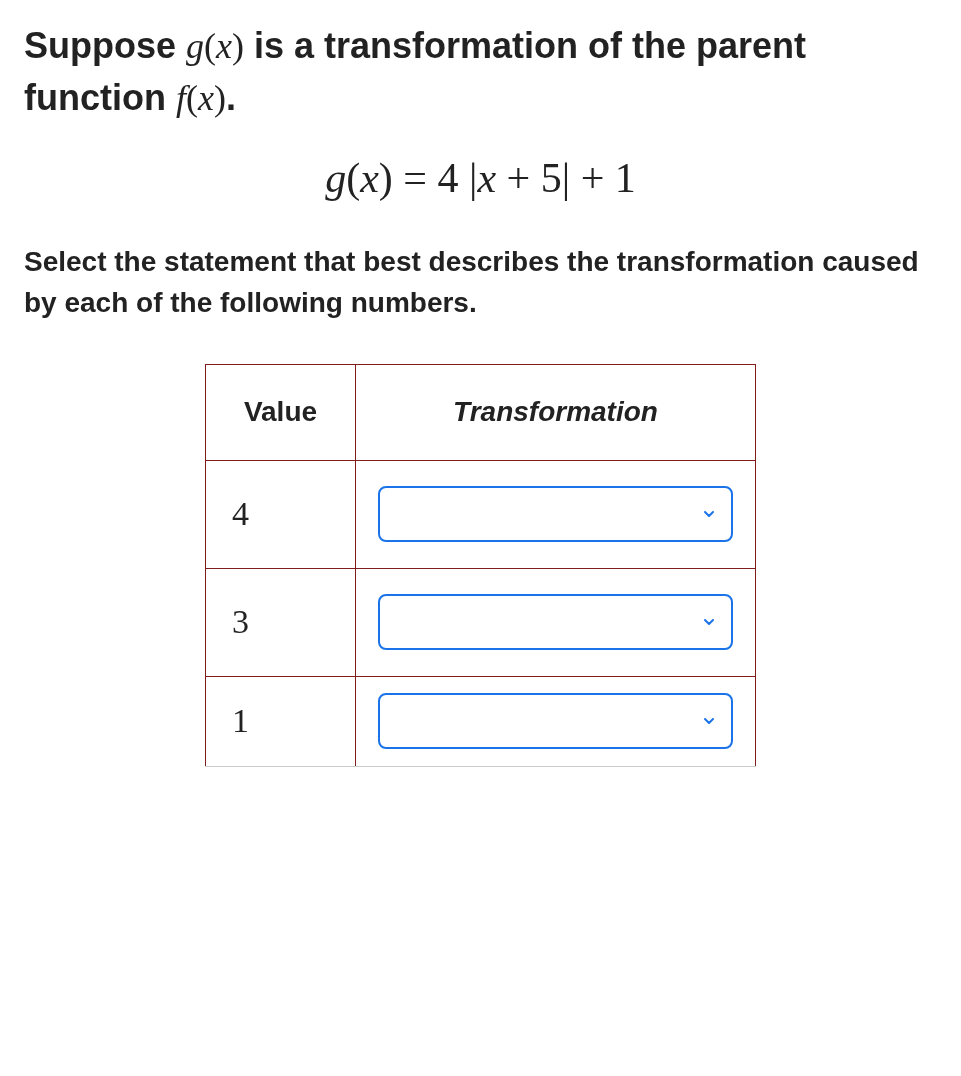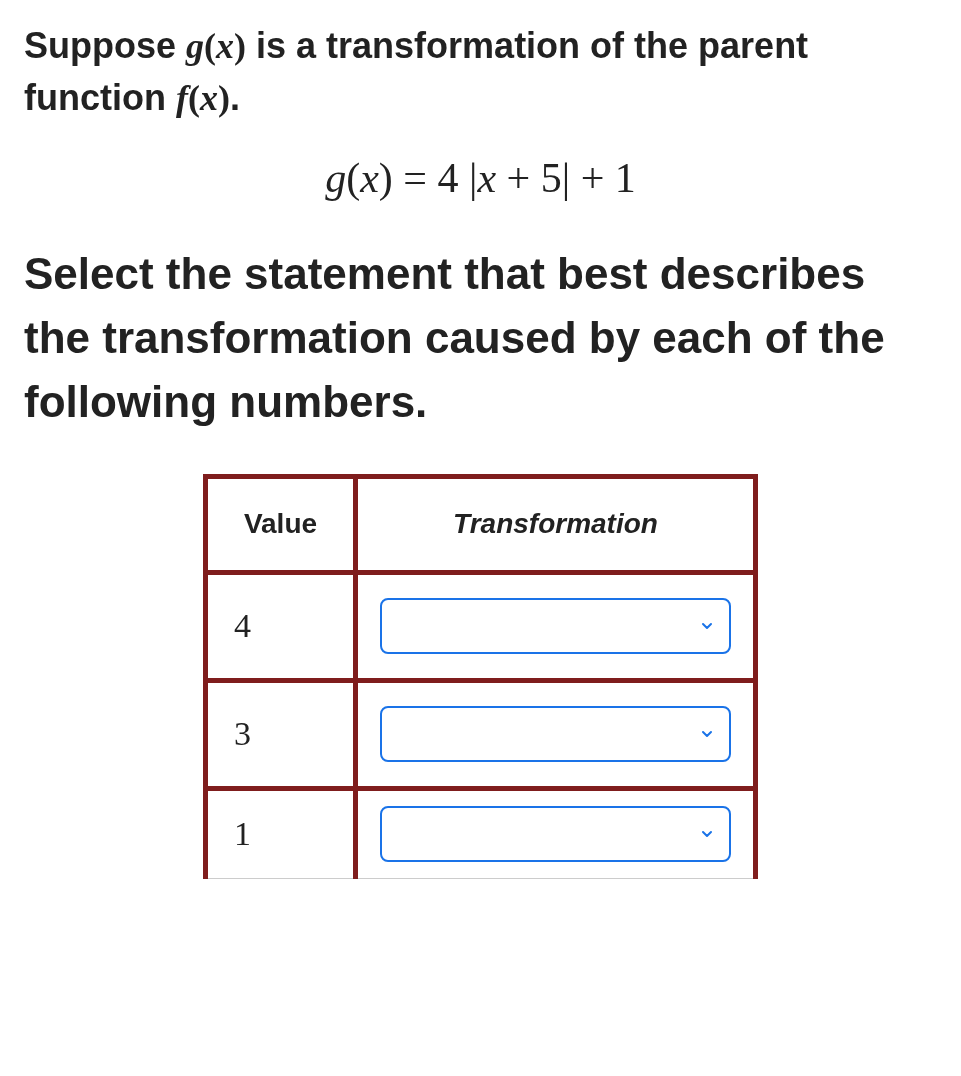--- a/index.html
+++ b/index.html
@@ -13,48 +13,48 @@
   }
   .prompt {
     font-size: 36px;
     font-weight: 600;
     line-height: 1.45;
     margin-bottom: 28px;
   }
   .math {
     font-family: "Times New Roman", Times, serif;
     font-style: italic;
-    font-weight: 700;
+    font-weight: 400;
     text-align: center;
   }
   .math .up { font-style: normal; }
   .equation {
     text-align: center;
     font-size: 42px;
     font-family: "Times New Roman", Times, serif;
     font-style: italic;
     font-weight: 500;
     margin: 30px 0 40px 0;
   }
   .equation .up { font-style: normal; }
   .instruction {
-    font-size: 44px;
+    font-size: 28px;
     font-weight: 600;
     line-height: 1.45;
     margin-bottom: 40px;
   }
   .table-wrap {
     display: flex;
     justify-content: center;
   }
   table {
     border-collapse: collapse;
   }
   th, td {
-    border: 5px solid #7f1d1d;
+    border: 1px solid #7f1d1d;
     padding: 0;
     text-align: left;
     vertical-align: middle;
   }
   th {
     font-weight: 600;
     font-size: 28px;
     height: 96px;
     text-align: center;
   }

